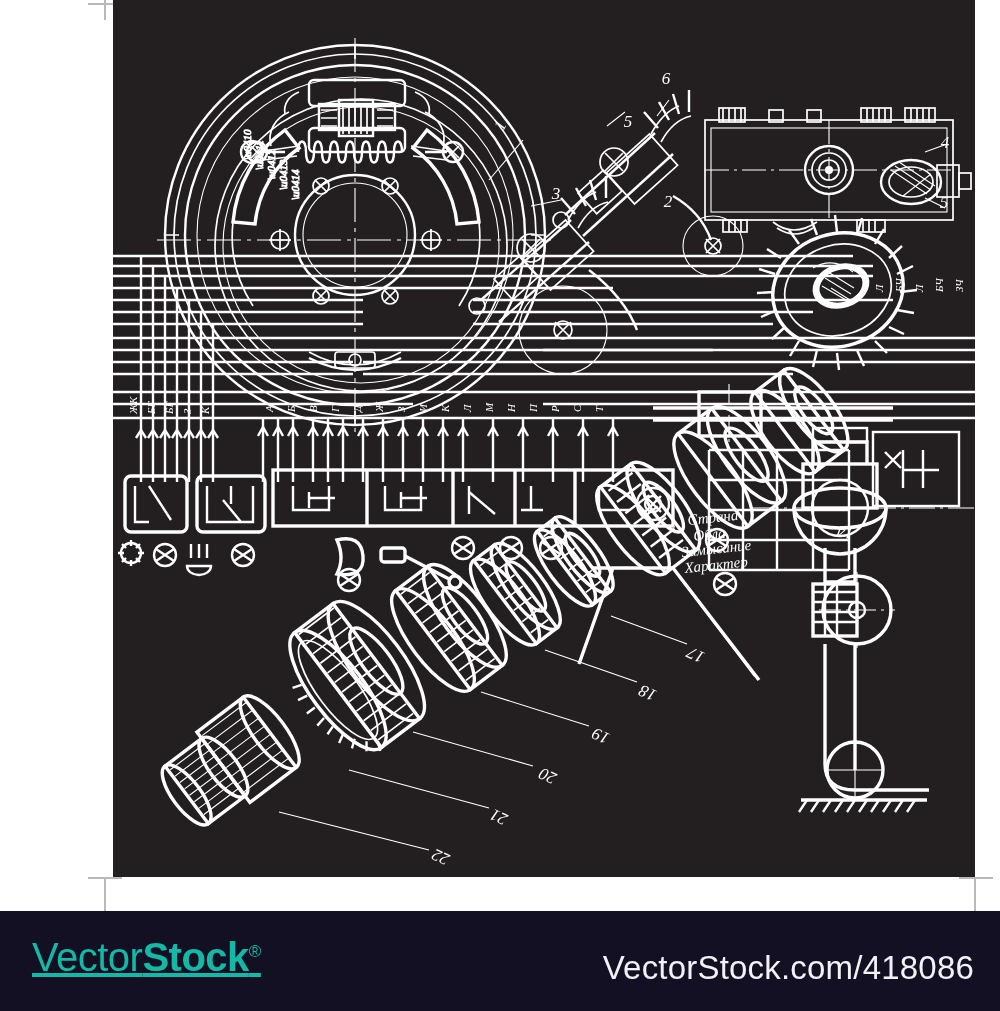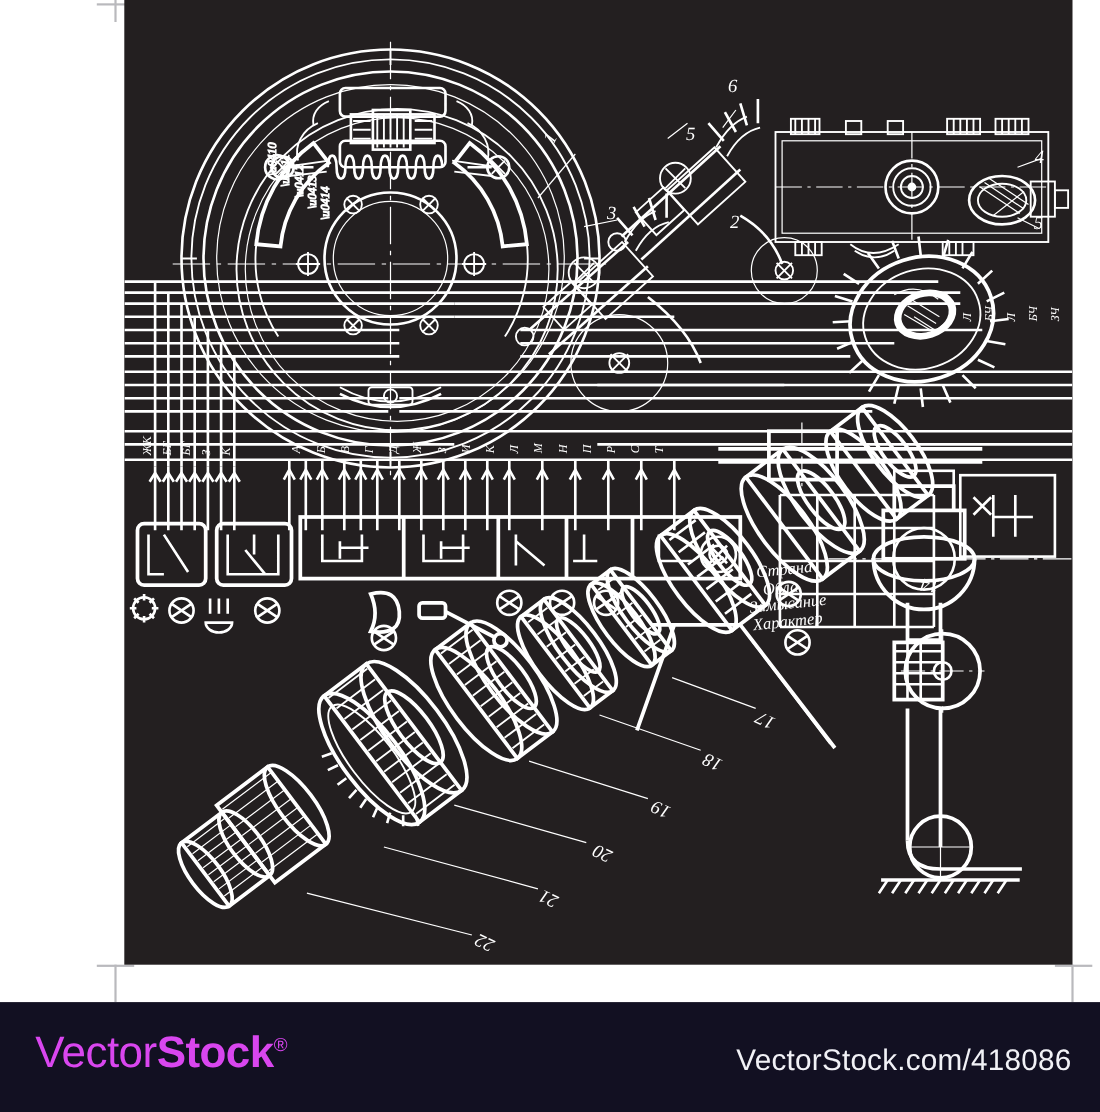--- a/index.html
+++ b/index.html
@@ -26,33 +26,34 @@
   }
   #art svg{display:block;width:862px;height:877px;}
 
   
   #footer{
     position:absolute;left:0;top:911px;width:1000px;height:100px;
     background:#121022;
   }
   #logo{
     position:absolute;left:32px;top:26px;
-    color:#d946ef;
+    color:#14b8a6;
     font-size:40px;
     letter-spacing:-0.5px;
     line-height:1;
     white-space:nowrap;
+    text-decoration:underline;
   }
   #logo .vec{font-weight:300;}
   #logo .stk{font-weight:700;}
   #logo .reg{font-size:17px;vertical-align:super;font-weight:400;}
   #url{
     position:absolute;right:26px;top:38px;
     color:#f1f1f6;
-    font-size:27px;
+    font-size:33px;
     letter-spacing:0.2px;
     white-space:nowrap;
   }
 
   
   .ln{fill:none;stroke:#ffffff;}
   .w1{stroke-width:1.1;}
   .w15{stroke-width:1.7;}
   .w2{stroke-width:2.4;}
   .w3{stroke-width:3.4;}

